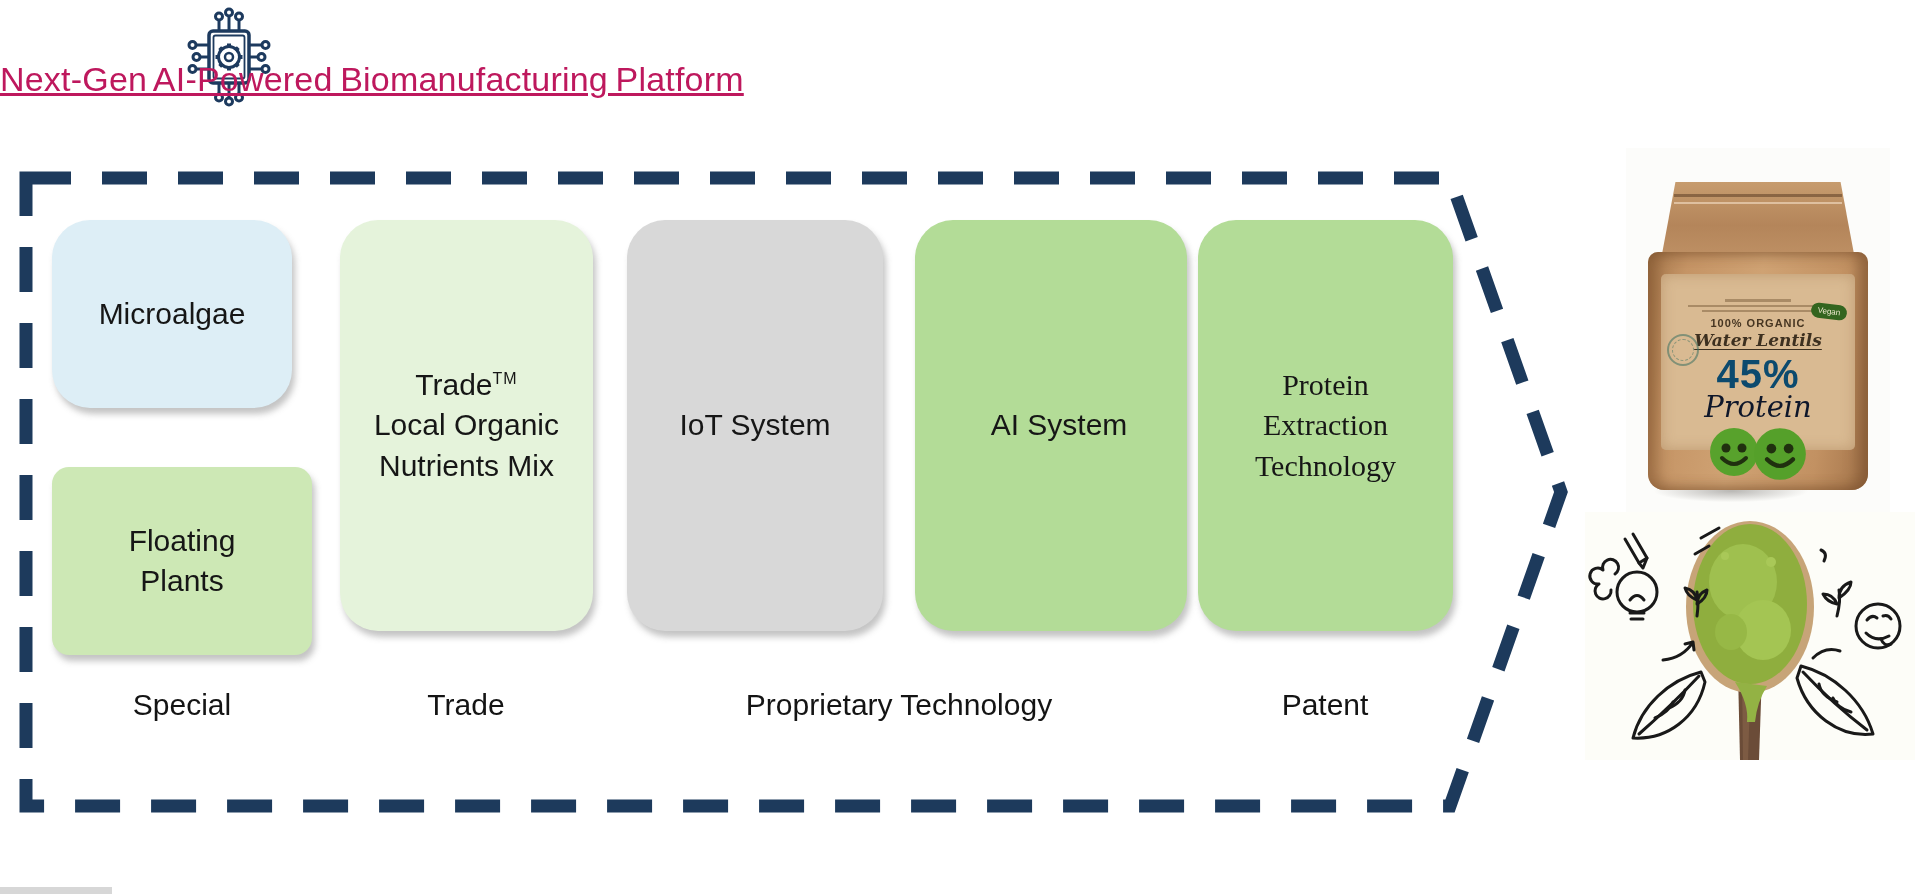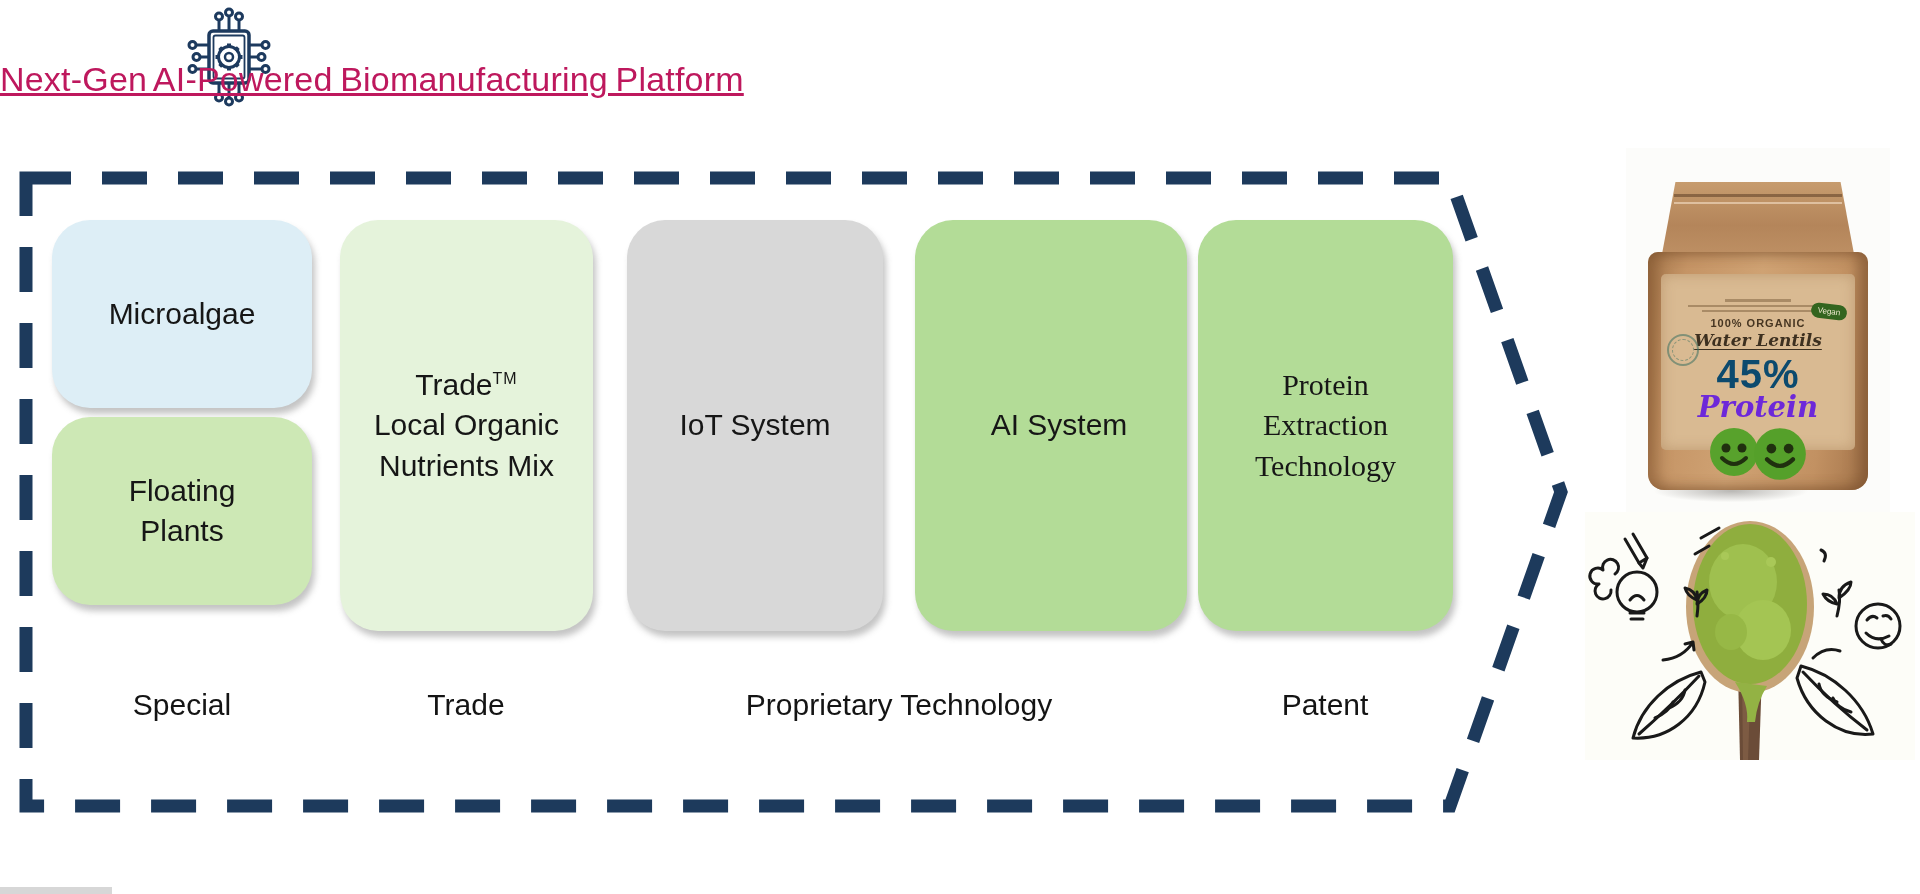--- a/index.html
+++ b/index.html
@@ -13,22 +13,22 @@
 
   
   .chevron-svg{position:absolute;left:0;top:0;width:1920px;height:894px;pointer-events:none;}
   .chevron-svg polygon{fill:none;stroke:#1d3a5c;stroke-width:13;stroke-dasharray:45 31;}
 
   
   .pbox{position:absolute;border-radius:38px;display:flex;align-items:center;justify-content:center;
     text-align:center;font-size:30px;color:#161616;line-height:1.35;
     box-shadow:3px 6px 6px rgba(125,125,125,.45);}
   .pbox .inner{padding:0 24px;}
-  #box-microalgae{left:52px;top:220px;width:260px;height:188px;}
-  #box-floating{left:52px;top:417px;width:260px;height:188px;}
+  #box-microalgae{left:52px;top:220px;width:240px;height:188px;}
+  #box-floating{left:52px;top:467px;width:260px;height:188px;border-radius:17px;}
   #box-trade{left:340px;top:220px;width:253px;height:411px;}
   #box-iot{left:627px;top:220px;width:256px;height:411px;}
   #box-ai{left:915px;top:220px;width:256px;height:411px;}
   #box-protein{left:1198px;top:220px;width:255px;height:411px;}
   #box-protein .inner{max-width:190px;font-family:Liberation Serif, serif;}
   #box-floating .inner{max-width:150px;}
   sup.tm{font-size:16px;vertical-align:super;letter-spacing:1px;text-align:center;}
 
   
   .cat-label{position:absolute;top:688px;transform:translateX(-50%);font-size:30px;color:#141414;white-space:nowrap;}
@@ -54,22 +54,22 @@
   .fp1{width:34%;} .fp2{width:72%;height:2px;} .fp3{width:58%;height:2px;}
   .organic-line{font-size:11px;font-weight:bold;color:#463521;letter-spacing:1px;margin-top:5px;}
   .vegan-badge{position:absolute;right:8px;top:30px;width:36px;height:15px;background:#33651f;
     border-radius:8px;color:#f2ecd2;font-size:8px;line-height:15px;transform:rotate(7deg);}
   .stamp{position:absolute;left:6px;top:60px;width:28px;height:28px;border:2px solid rgba(58,112,96,.55);
     border-radius:50%;}
   .stamp:before{content:"";position:absolute;inset:3px;border:1px dashed rgba(58,112,96,.5);border-radius:50%;}
   .lentils-name{font-family:"DejaVu Serif", serif;font-style:italic;font-weight:bold;font-size:17px;
     color:#3d3020;margin-top:1px;text-decoration:underline;text-underline-offset:3px;}
   .pct-line{font-size:40px;font-weight:800;color:#0c4a6e;line-height:1.05;margin-top:3px;letter-spacing:1px;}
-  .protein-word{font-family:"DejaVu Serif", serif;font-style:italic;font-weight:bold;font-size:29px;
-    color:#6d28d9;line-height:1.0;margin-top:-2px;}
+  .protein-word{font-family:"DejaVu Serif", serif;font-style:italic;font-weight:normal;font-size:29px;
+    color:#0f172a;line-height:1.0;margin-top:-2px;}
   .smileys{display:flex;justify-content:center;margin-top:4px;}
   .smileys svg + svg{margin-left:-8px;}
 
   
   .spoon-photo{position:absolute;left:1585px;top:512px;width:330px;height:248px;background:#fdfdf8;}
   .spoon-photo svg{width:100%;height:100%;}
   .doodle{fill:none;stroke:#191919;stroke-width:3;stroke-linecap:round;stroke-linejoin:round;}
 
   .bottom-strip{position:absolute;left:0;bottom:0;width:112px;height:7px;background:#d7d7d7;}
 </style>

